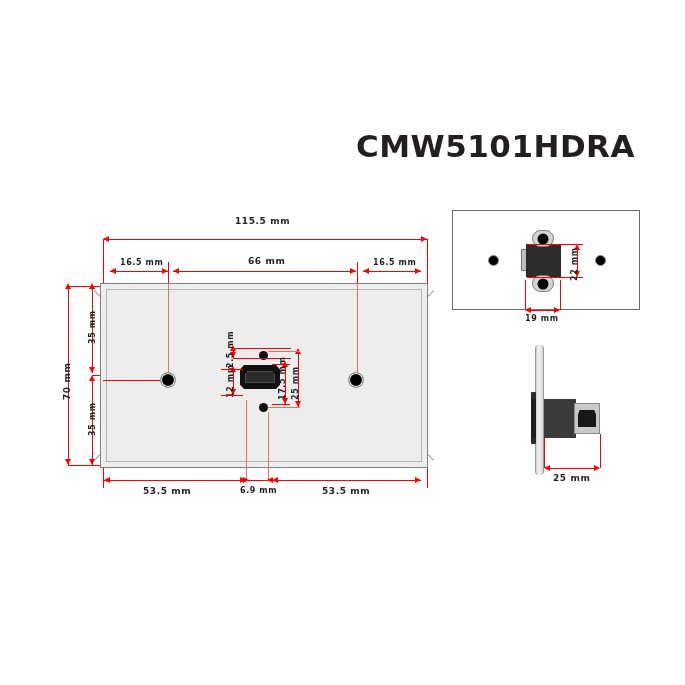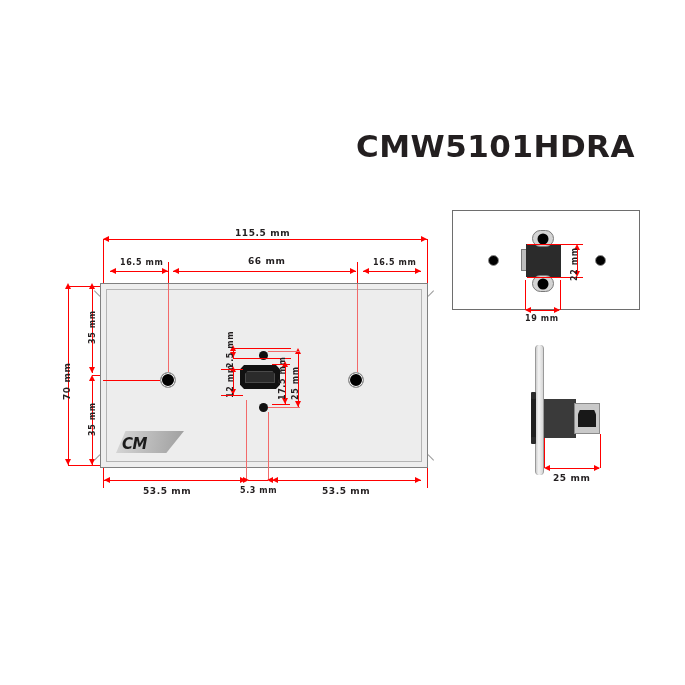--- a/index.html
+++ b/index.html
@@ -191,21 +191,21 @@
 </head>
 <body>
 
 <div id="stage">
 
   <div class="title">CMW5101HDRA</div>
 
   <div class="dim-line dim-h" style="left:103px;top:239px;width:324px;"></div>
   <div class="arrow arrow-l" style="left:103px;top:236px;"></div>
   <div class="arrow arrow-r" style="left:421px;top:236px;"></div>
-  <div class="dim-label big" style="left:235px;top:228px;">115.5 mm</div>
+  <div class="dim-label big" style="left:235px;top:216px;">115.5 mm</div>
   <div class="ext-line ext-v ext-strong" style="left:103px;top:239px;height:45px;"></div>
   <div class="ext-line ext-v ext-strong" style="left:427px;top:239px;height:45px;"></div>
 
   <div class="dim-line dim-h" style="left:110px;top:271px;width:58px;"></div>
   <div class="arrow arrow-l" style="left:110px;top:268px;"></div>
   <div class="arrow arrow-r" style="left:162px;top:268px;"></div>
   <div class="dim-label" style="left:120px;top:258px;">16.5 mm</div>
 
   <div class="dim-line dim-h" style="left:173px;top:271px;width:183px;"></div>
   <div class="arrow arrow-l" style="left:173px;top:268px;"></div>
@@ -245,24 +245,20 @@
     <div class="bevel-br"></div>
   </div>
 
   <div class="screw" style="left:160px;top:372px;"></div>
   <div class="screw" style="left:348px;top:372px;"></div>
 
   <div class="ext-line ext-h ext-strong" style="left:103px;top:380px;width:57px;"></div>
   <div class="ext-line ext-v" style="left:168px;top:284px;height:88px;"></div>
   <div class="ext-line ext-v" style="left:357px;top:284px;height:88px;"></div>
 
-  <div id="cm-logo">
-    <div class="swoosh"></div>
-    <div class="cm-text">CM</div>
-  </div>
 
   <div id="hdmi-front">
     <div class="shell"></div>
     <div class="slot"></div>
   </div>
   <div class="small-dot" style="left:259px;top:351px;"></div>
   <div class="small-dot" style="left:259px;top:403px;"></div>
 
   <div class="dim-line dim-v" style="left:233px;top:348px;height:10px;"></div>
   <div class="arrow arrow-u" style="left:230px;top:345px;"></div>
@@ -298,21 +294,21 @@
   <div class="ext-line ext-v ext-strong" style="left:427px;top:468px;height:20px;"></div>
 
   <div class="dim-line dim-h" style="left:104px;top:480px;width:142px;"></div>
   <div class="arrow arrow-l" style="left:104px;top:477px;"></div>
   <div class="arrow arrow-r" style="left:240px;top:477px;"></div>
   <div class="dim-label big" style="left:143px;top:486px;">53.5 mm</div>
 
   <div class="dim-line dim-h" style="left:248px;top:480px;width:20px;"></div>
   <div class="arrow arrow-r" style="left:243px;top:477px;"></div>
   <div class="arrow arrow-l" style="left:267px;top:477px;"></div>
-  <div class="dim-label" style="left:240px;top:486px;">5.3 mm</div>
+  <div class="dim-label" style="left:240px;top:486px;">6.9 mm</div>
 
   <div class="dim-line dim-h" style="left:272px;top:480px;width:149px;"></div>
   <div class="arrow arrow-l" style="left:272px;top:477px;"></div>
   <div class="arrow arrow-r" style="left:415px;top:477px;"></div>
   <div class="dim-label big" style="left:322px;top:486px;">53.5 mm</div>
 
   <div id="rear-view">
     <div class="r-screw" style="left:35px;top:44px;"></div>
     <div class="r-screw" style="left:142px;top:44px;"></div>
     <div class="conn-lip"></div>

